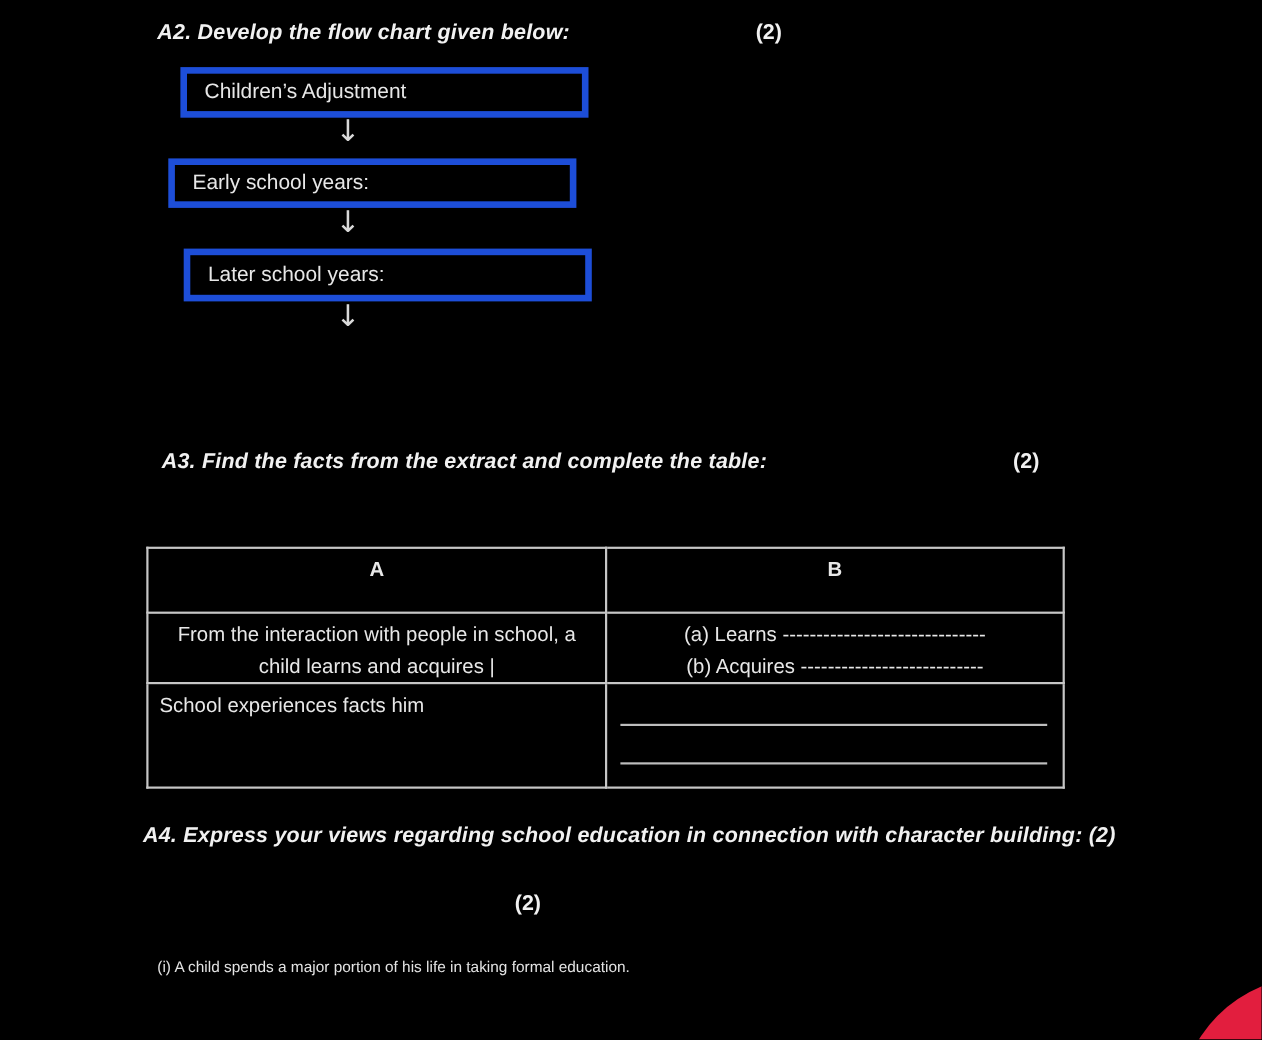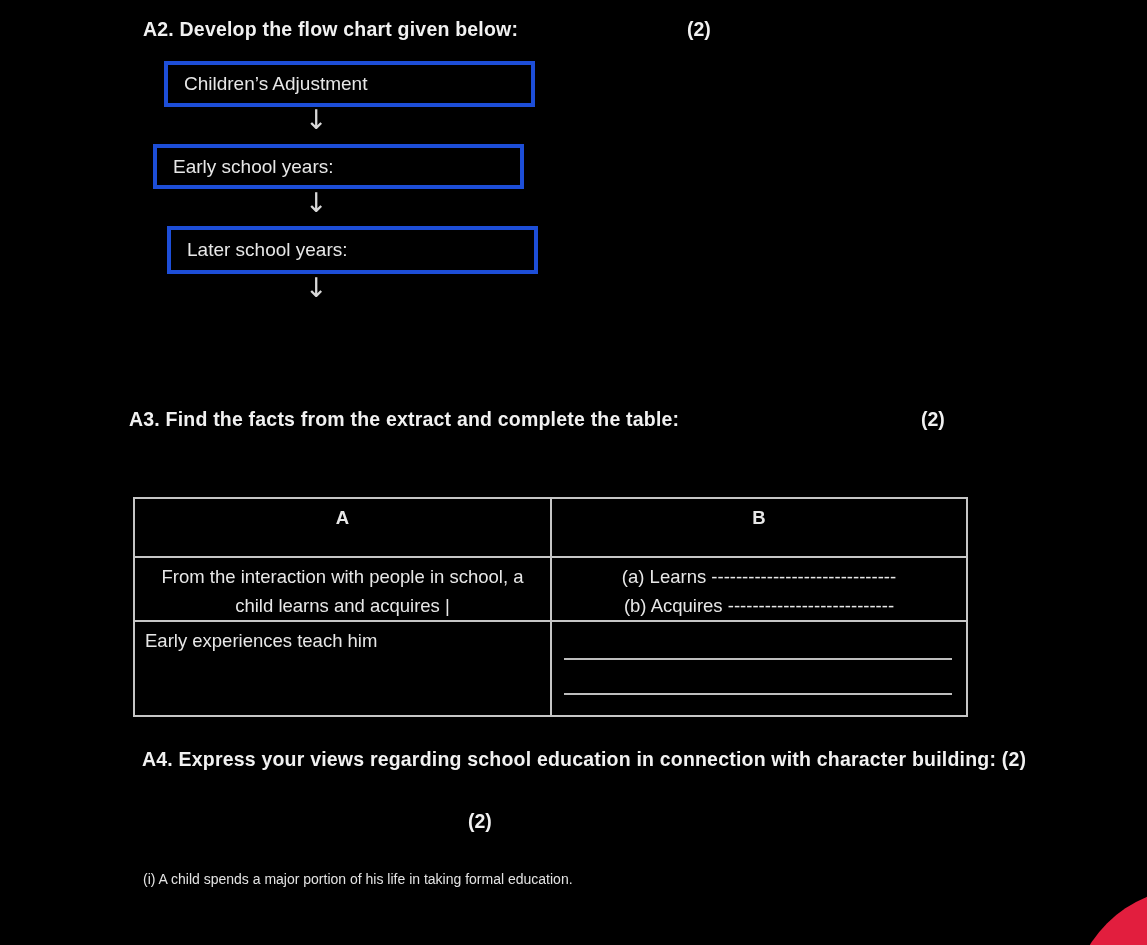--- a/index.html
+++ b/index.html
@@ -16,31 +16,32 @@
     font-family: "Liberation Sans", sans-serif;
     color: #e9e9e9;
   }
   .heading {
     position: absolute;
     font-weight: bold;
     color: #f1f1f1;
     font-size: 19.5px;
     letter-spacing: 0.2px;
     white-space: nowrap;
+    font-style: italic;
   }
   .marks {
     position: absolute;
     font-weight: bold;
     color: #f1f1f1;
     font-size: 19.5px;
   }
   .flowbox {
     position: absolute;
     width: 371px;
-    border: 4px solid #1d4ed8;
+    border: 6px solid #1d4ed8;
     box-sizing: border-box;
     display: flex;
     align-items: center;
     padding-left: 16px;
     font-size: 19px;
     color: #e7e7e7;
   }
   .down-arrow {
     position: absolute;
     color: #d9d9d9;
@@ -112,47 +113,47 @@
 
   <div class="flowbox" style="left:153px; top:144px; height:45px;">Early school years:</div>
 
   <div class="down-arrow" style="left:305px; top:189px;">↓</div>
 
   <div class="flowbox" style="left:167px; top:226px; height:48px;">Later school years:</div>
 
   <div class="down-arrow" style="left:305px; top:274px;">↓</div>
 
 
-  <div class="heading" style="left:129px; top:408px;text-align:center;">A3. Find the facts from the extract and complete the table:</div>
+  <div class="heading" style="left:147px; top:408px;text-align:center;">A3. Find the facts from the extract and complete the table:</div>
   <div class="marks" style="left:921px; top:408px;">(2)</div>
 
   <table class="facts">
     <tbody>
         <tr class="row-header">
       <td class="col-a th-cell">A</td>
       <td class="col-b th-cell">B</td>
     </tr>
     <tr class="row-one">
       <td class="col-a">From the interaction with people in school, a child learns and acquires |</td>
       <td class="col-b">
         <div>(a) Learns ------------------------------</div>
         <div>(b) Acquires ---------------------------</div>
       </td>
     </tr>
     <tr class="row-two">
-      <td class="col-a">Early experiences teach him</td>
+      <td class="col-a">School experiences facts him</td>
       <td class="col-b">
         <div class="writeline first"></div>
         <div class="writeline second"></div>
       </td>
     </tr>
   </tbody>
     </table>
 
-  <div class="heading" style="left:142px; top:748px;">A4. Express your views regarding school education in connection with character building: (2)</div>
+  <div class="heading" style="left:130px; top:748px;">A4. Express your views regarding school education in connection with character building: (2)</div>
 
   <div class="marks" style="left:468px; top:810px;">(2)</div>
 
   <div class="body-text" style="left:143px; top:871px;">(i) A child spends a major portion of his life in taking formal education.</div>
 
   <div class="red-circle" style="background: rgb(226, 30, 62);"></div>
 
 </div>
 
 </body></html>

